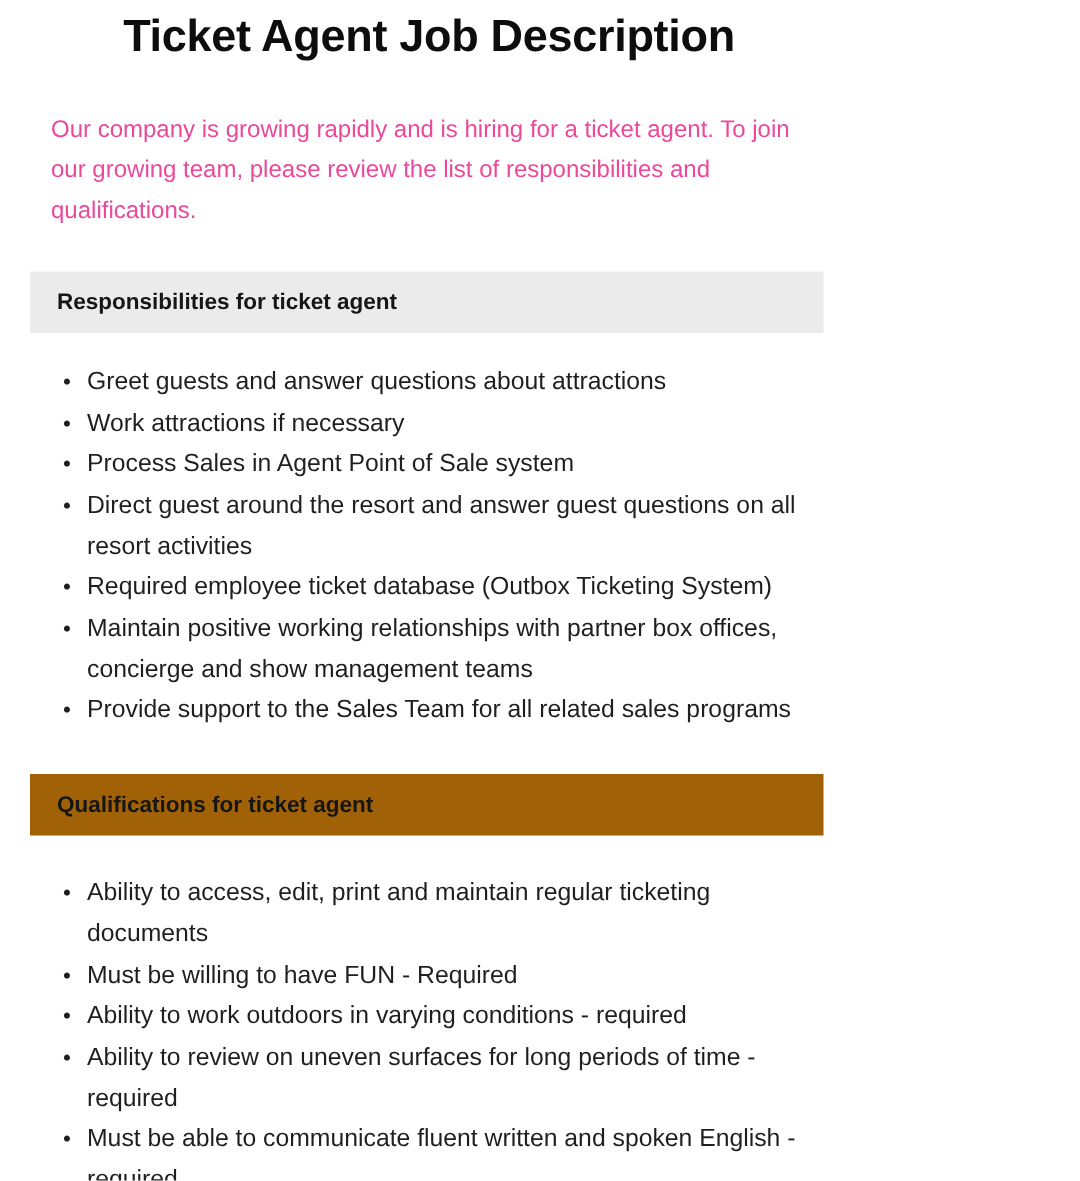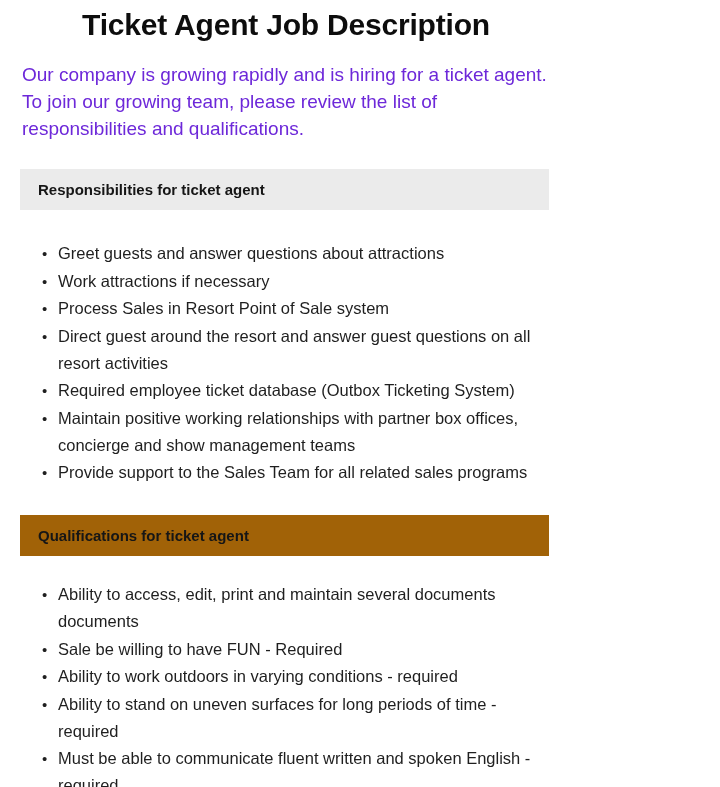--- a/index.html
+++ b/index.html
@@ -24,25 +24,25 @@
     font-size: 30px;
     font-weight: bold;
     text-align: center;
     letter-spacing: -0.2px;
     margin: 0;
     padding: 6px 20px 0 20px;
     line-height: 38px;
     color: #0d0d0d;
   }
   .intro {
-    font-size: 19px;
+    font-size: 16px;
     line-height: 27px;
-    margin: 0;
+    margin: 12px;
     padding: 17px 22px 0 22px;
-    color: #6d28d9;
+    color: #ec4899;
     max-width: 640px;
   }
   .section {
     margin: 0;
     padding: 0;
   }
   .section-header {
     margin: 0 23px 0 20px;
     padding: 11px 0 11px 18px;
     font-size: 15px;
@@ -55,21 +55,21 @@
   }
   .section-qualifications .section-header {
     margin-top: 29px;
   }
   ul.bullet-list {
     list-style: none;
     margin: 0;
     padding: 0;
   }
   .section-responsibilities ul.bullet-list {
-    padding-top: 30px;
+    padding-top: 19px;
   }
   .section-qualifications ul.bullet-list {
     padding-top: 25px;
   }
   ul.bullet-list li {
     position: relative;
     font-size: 16.5px;
     line-height: 27px;
     color: #1f1f1f;
     padding: 0 24px 0 58px;
@@ -92,32 +92,32 @@
 
   <h1 class="doc-title">Ticket Agent Job Description</h1>
 
   <p class="intro">Our company is growing rapidly and is hiring for a ticket agent. To join our growing team, please review the list of responsibilities and qualifications.</p>
 
   <div class="section section-responsibilities">
     <div class="section-header" style="background-color: rgb(235, 235, 235);">Responsibilities for ticket agent</div>
     <ul class="bullet-list">
         <li>Greet guests and answer questions about attractions</li>
         <li>Work attractions if necessary</li>
-        <li>Process Sales in Resort Point of Sale system</li>
+        <li>Process Sales in Agent Point of Sale system</li>
         <li>Direct guest around the resort and answer guest questions on all resort activities</li>
         <li>Required employee ticket database (Outbox Ticketing System)</li>
         <li>Maintain positive working relationships with partner box offices, concierge and show management teams</li>
         <li>Provide support to the Sales Team for all related sales programs</li>
       </ul>
   </div>
 
   <div class="section section-qualifications">
     <div class="section-header" style="background-color: #a16207;">Qualifications for ticket agent</div>
     <ul class="bullet-list">
-        <li>Ability to access, edit, print and maintain several documents documents</li>
-        <li>Sale be willing to have FUN - Required</li>
+        <li>Ability to access, edit, print and maintain regular ticketing documents</li>
+        <li>Must be willing to have FUN - Required</li>
         <li>Ability to work outdoors in varying conditions - required</li>
-        <li>Ability to stand on uneven surfaces for long periods of time - required</li>
+        <li>Ability to review on uneven surfaces for long periods of time - required</li>
         <li>Must be able to communicate fluent written and spoken English - required</li>
       </ul>
   </div>
 
 </div>
 
 </body></html>

